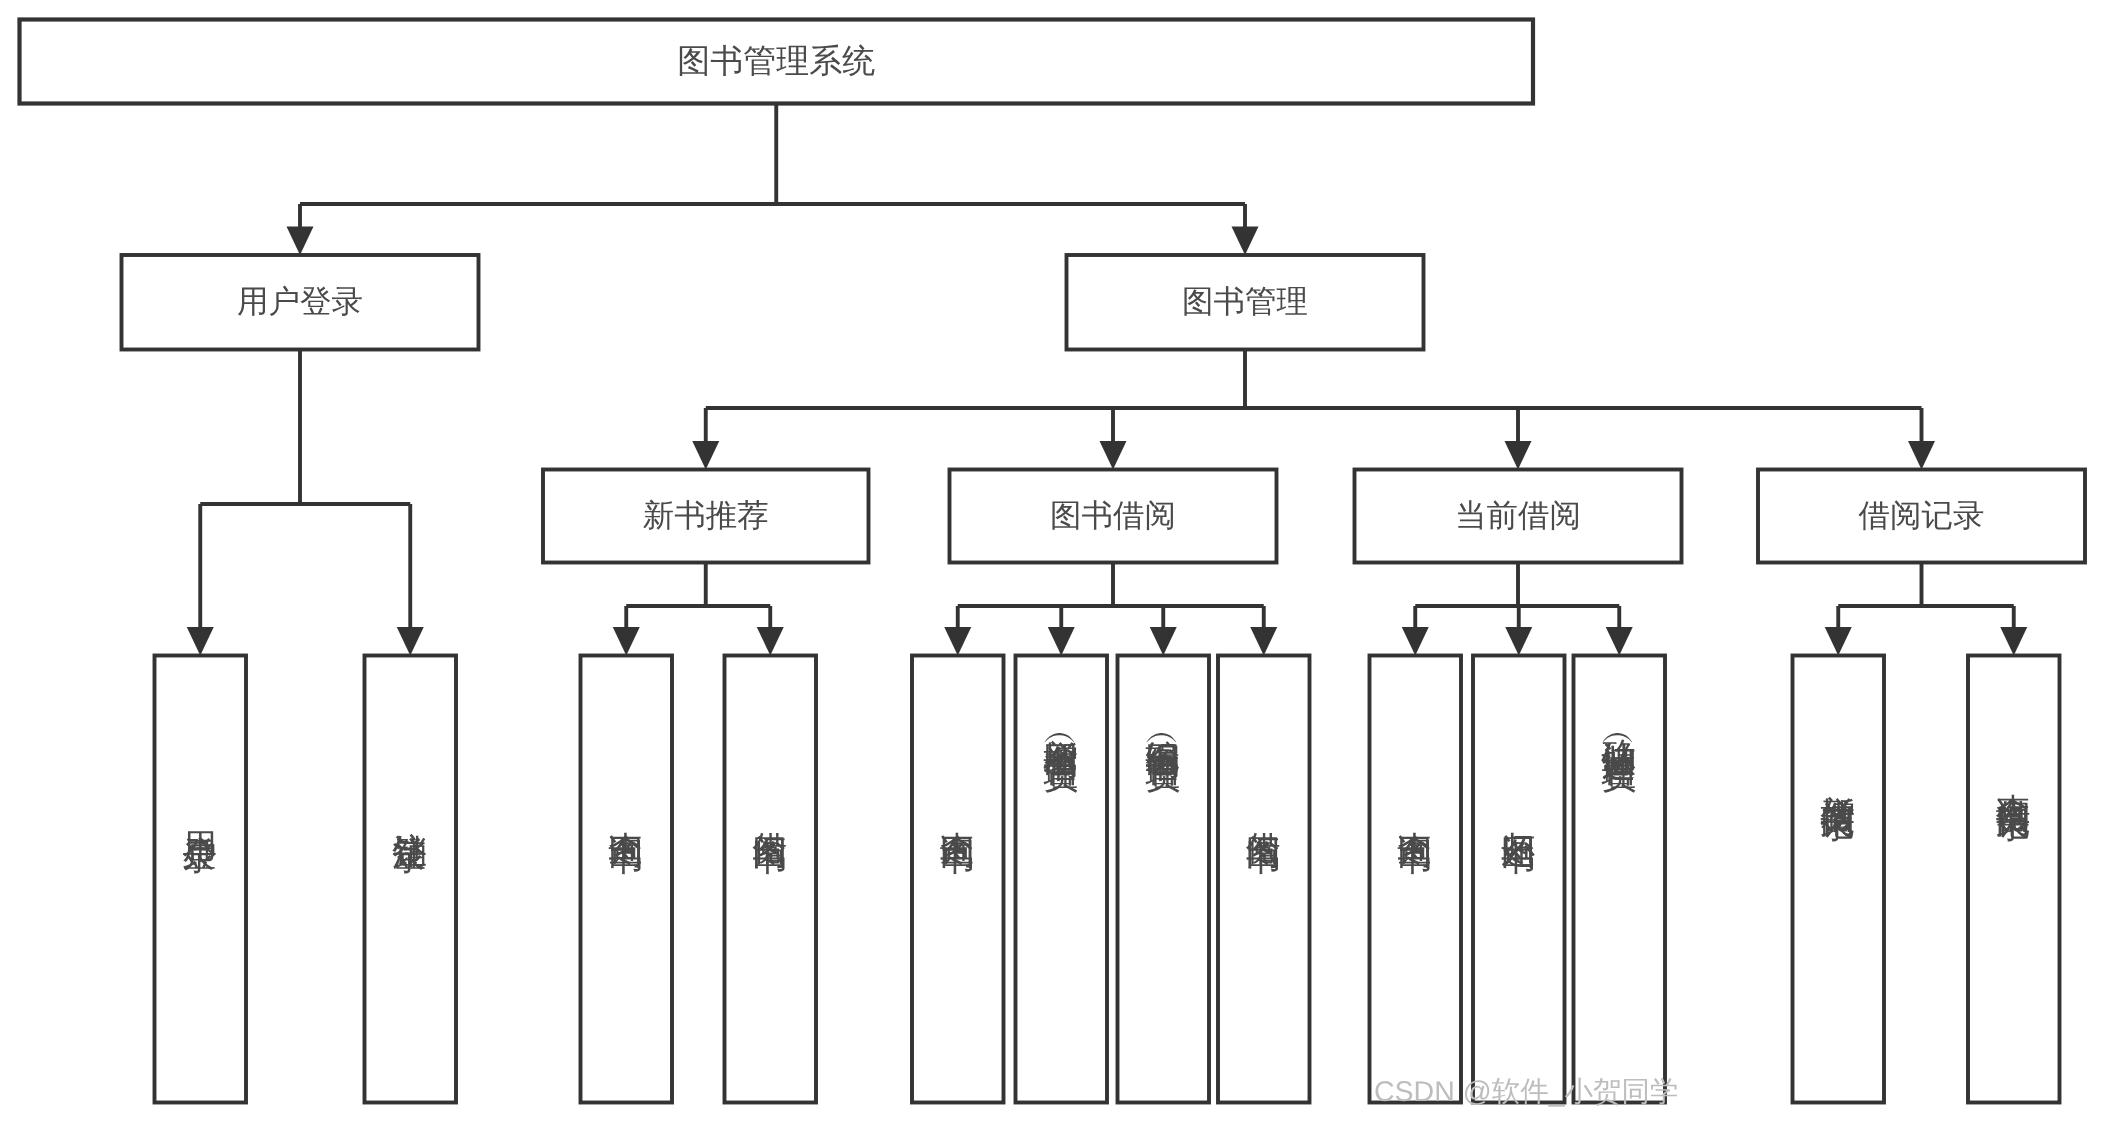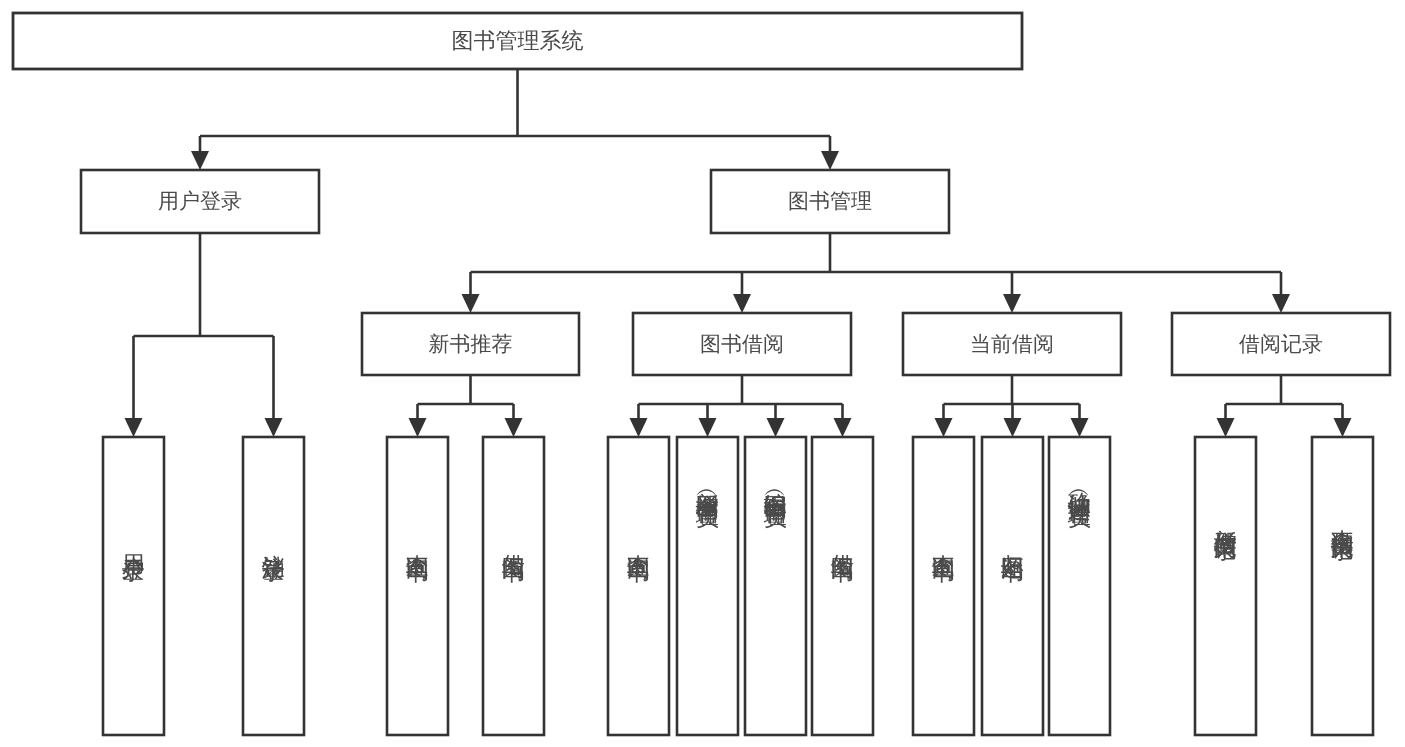--- a/index.html
+++ b/index.html
@@ -212,14 +212,15 @@
         <span class="leaf-label">确认归还（管理员）</span>
       </div>
       <div class="leaf-label-wrap" style="left: 1195px; top: 437px; width: 61px; height: 298px; padding-top: 74px;">
         <span class="leaf-label">新增借阅记录</span>
       </div>
       <div class="leaf-label-wrap" style="left: 1312px; top: 437px; width: 61px; height: 298px; padding-top: 74px;">
         <span class="leaf-label">查询借阅记录</span>
       </div>
     </div>
 
+  <div class="watermark">CSDN @软件_小贺同学</div>
 
 </div>
 
 </body></html>

